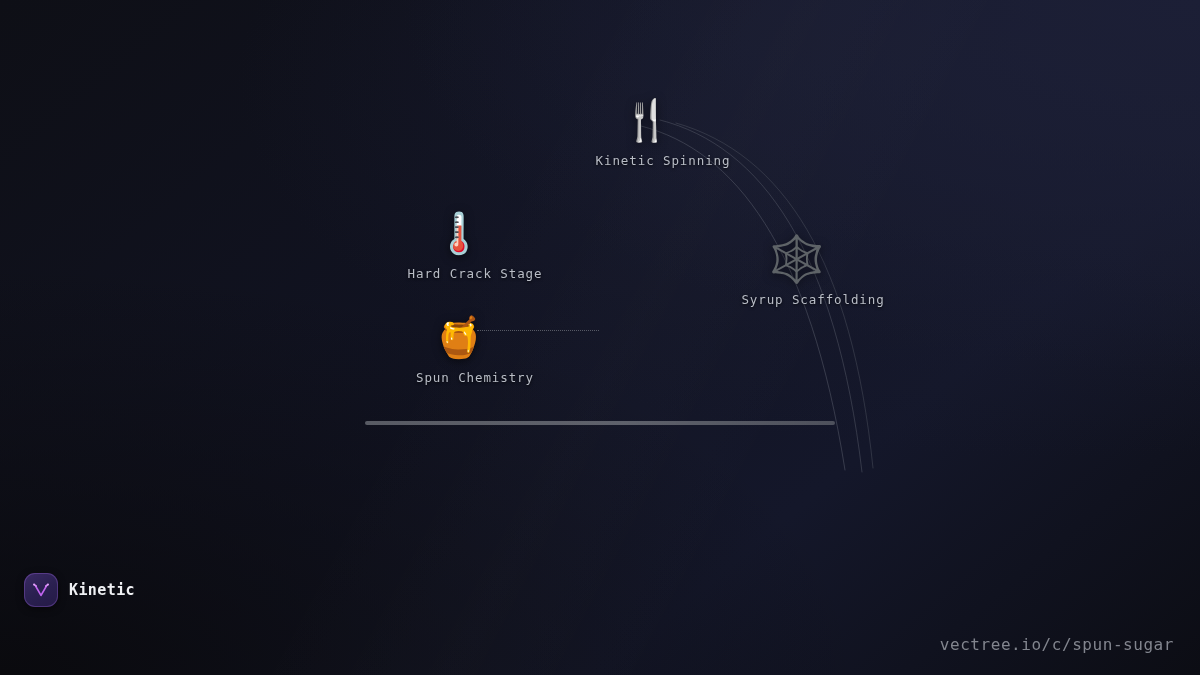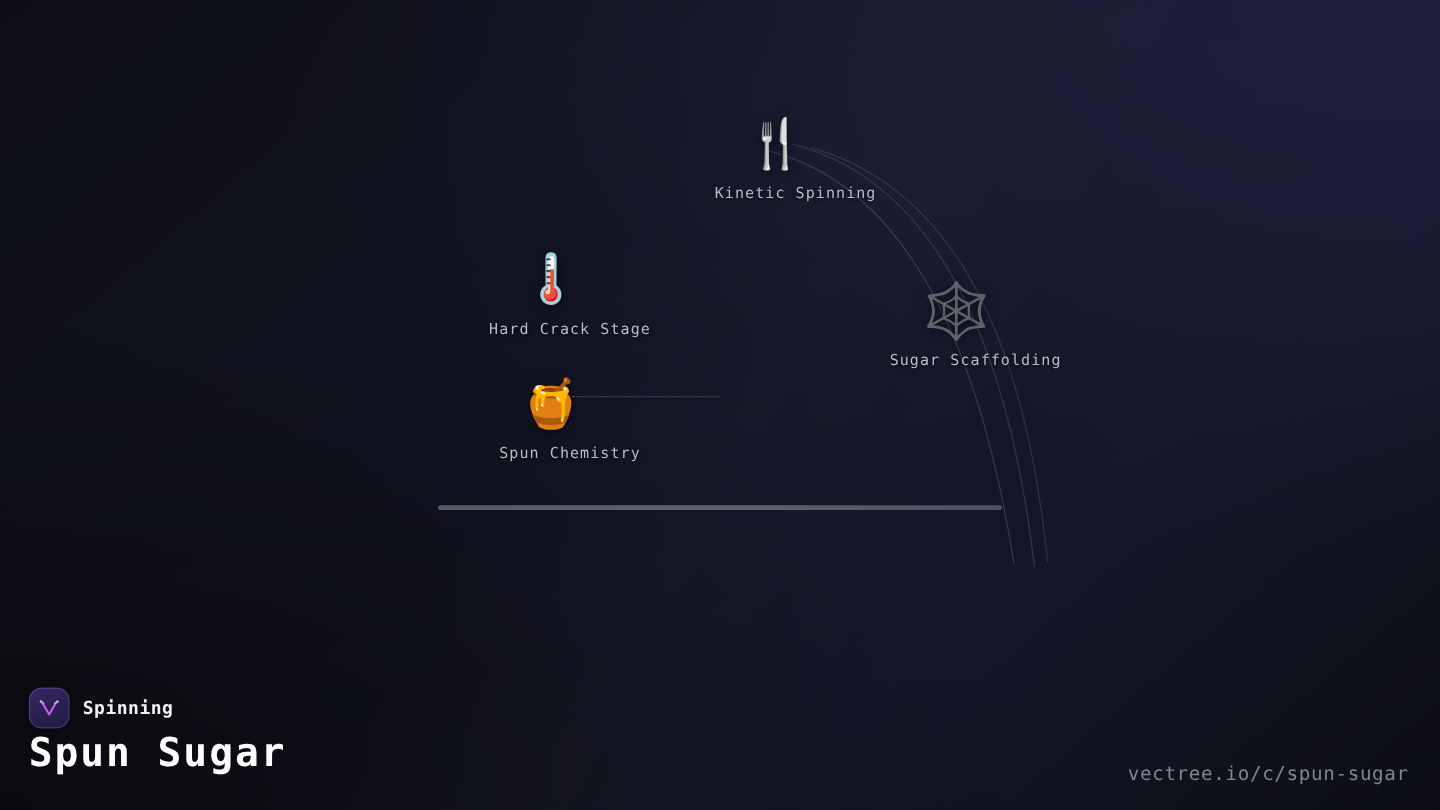--- a/index.html
+++ b/index.html
@@ -154,21 +154,21 @@
       <div class="node-label">Kinetic Spinning</div>
     </div>
 
     <div class="node" style="left:459px; top:209px;">
       <div class="node-icon">🌡️</div>
       <div class="node-label">Hard Crack Stage</div>
     </div>
 
     <div class="node web" style="left:797px; top:235px;">
       <div class="node-icon">🕸️</div>
-      <div class="node-label">Sugar Scaffolding</div>
+      <div class="node-label">Syrup Scaffolding</div>
     </div>
 
     <div class="node" style="left:459px; top:313px;">
       <div class="node-icon">🍯</div>
       <div class="node-label">Spun Chemistry</div>
     </div>
 
     <div id="dotted-link"></div>
     <div id="baseline"></div>
   </div>
@@ -178,21 +178,20 @@
     <div id="brand">
       <div id="logo-badge">
         <svg width="20" height="20" viewBox="0 0 20 20" aria-hidden="true">
           <path d="M4.2 5.4 L10 15.4 L15.8 5.4" fill="none" stroke="#c264f0" stroke-width="1.7" stroke-linecap="round" stroke-linejoin="round"></path>
           <path d="M3.0 4.6 L5.4 6.2" stroke="#d98df5" stroke-width="1.4" stroke-linecap="round"></path>
           <path d="M17.0 4.6 L14.6 6.2" stroke="#d98df5" stroke-width="1.4" stroke-linecap="round"></path>
           <circle cx="3.1" cy="4.5" r="1.05" fill="#e0a2f8"></circle>
           <circle cx="16.9" cy="4.5" r="1.05" fill="#e0a2f8"></circle>
         </svg>
       </div>
-      <div id="brand-name">Spinning</div>
+      <div id="brand-name">Kinetic</div>
     </div>
 
-    <div id="deck-title">Spun Sugar</div>
 
     <div id="deck-url">vectree.io/c/spun-sugar</div>
   </div>
 
 </div>
 
 </body></html>

